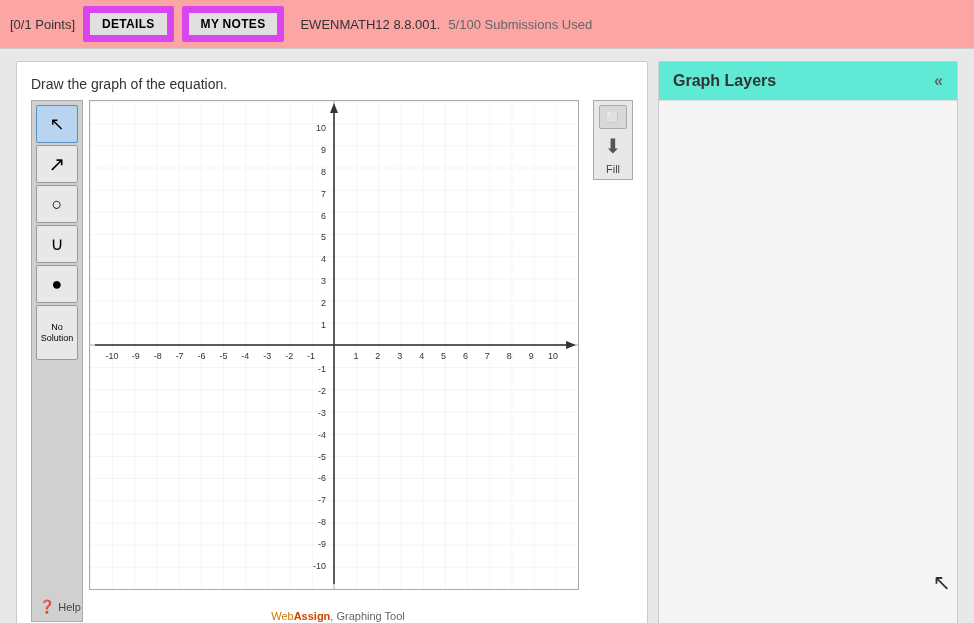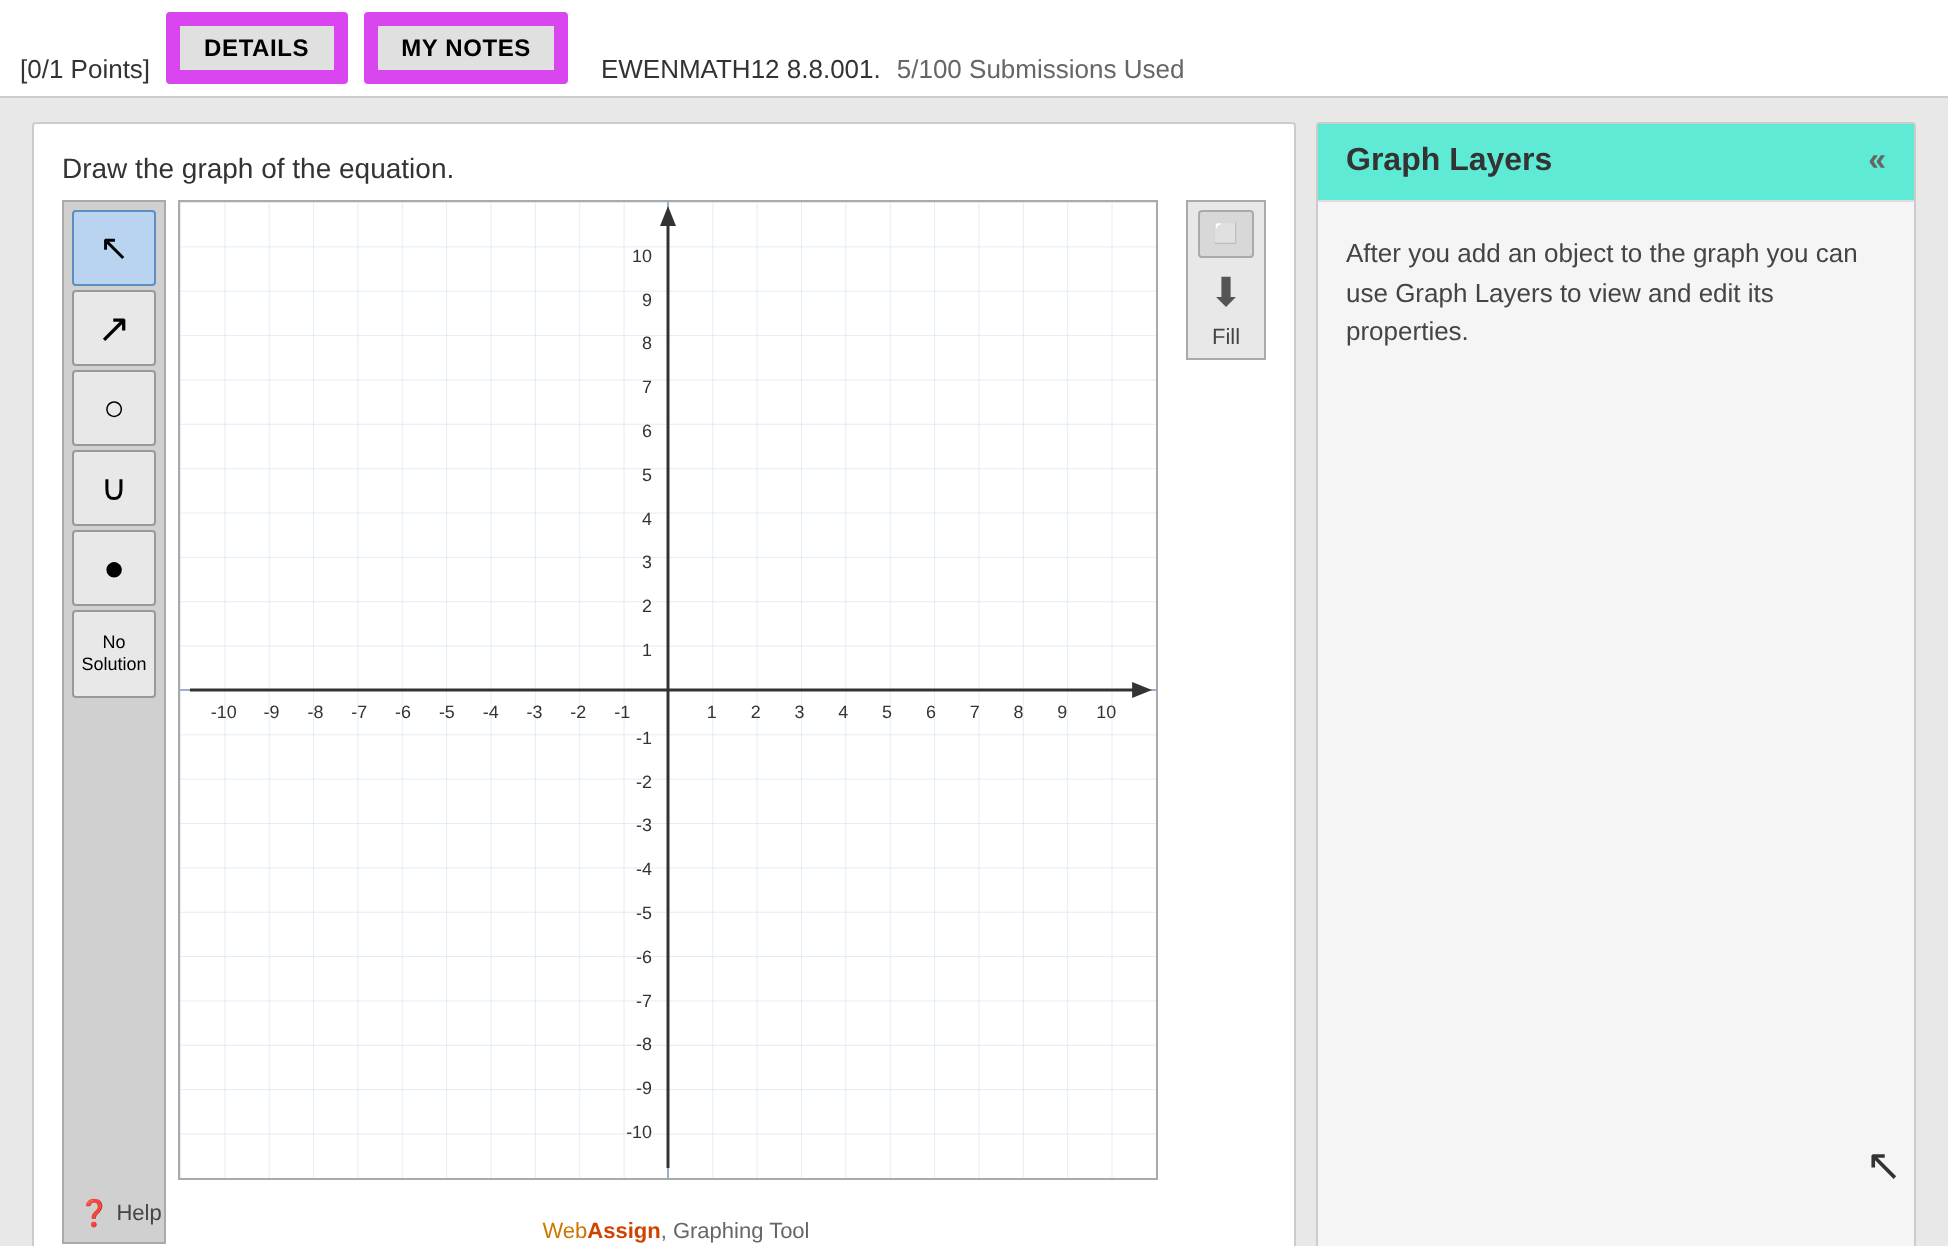--- a/index.html
+++ b/index.html
@@ -7,22 +7,22 @@
       font-family: Arial, sans-serif;
       background: #e8e8e8;
       width: 974px;
       min-height: 623px;
       overflow: hidden;
     }
 
     
     .top-bar {
       display: flex;
-      align-items: flex-end;
-      background: #ffffff;
+      align-items: center;
+      background: #fca5a5;
       border-bottom: 1px solid #ccc;
       padding: 6px 10px;
       gap: 8px;
       font-size: 13px;
     }
     .top-bar .points {
       color: #333;
       font-size: 13px;
     }
     .tab-btn {
@@ -108,21 +108,21 @@
       font-size: 18px;
       border-radius: 2px;
     }
     .tool-btn.active {
       background: #b8d4f0;
       border-color: #5a8fc0;
     }
     .tool-btn.no-solution {
       font-size: 9px;
       text-align: center;
-      height: 44px;
+      height: 55px;
       line-height: 1.2;
     }
     .tool-spacer { flex: 1; }
     .help-btn {
       display: flex;
       align-items: center;
       gap: 3px;
       font-size: 11px;
       color: #444;
       cursor: pointer;
@@ -372,17 +372,16 @@
         </div>
       </div>
     </div>
   </div>
 
   <div class="graph-layers-panel">
     <div class="graph-layers-header">
       <span class="graph-layers-title">Graph Layers</span>
       <span class="collapse-btn">«</span>
     </div>
-    <div class="graph-layers-body">After you add an object to the graph you can use Graph Layers to view and edit its properties.</div>
     <span class="cursor-arrow">↖</span>
   </div>
 
 </div>
 
 </body></html>

